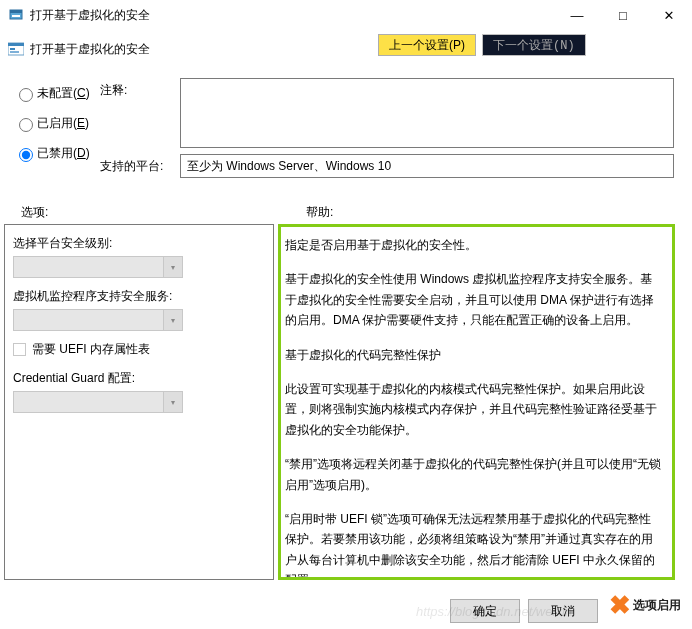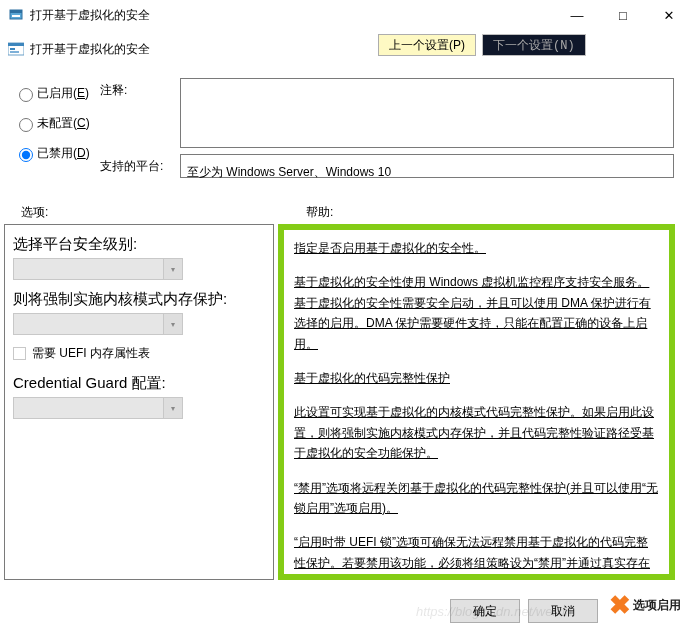--- a/index.html
+++ b/index.html
@@ -56,21 +56,21 @@
   .nav-buttons {
     position: absolute;
     left: 370px;
     top: 0;
     display: flex;
     gap: 6px;
   }
   .btn {
     min-width: 90px;
     height: 22px;
-    background: #fef9c3;
+    background: #fde047;
     border: 1px solid #adadad;
     font-family: inherit;
     font-size: 12px;
     cursor: default;
     display: inline-flex;
     align-items: center;
     justify-content: center;
     padding: 0 10px;
     box-sizing: border-box;
   }
@@ -121,21 +121,21 @@
     position: absolute;
     left: 100px; top: 158px;
     font-size: 12px;
   }
   .platform-box {
     position: absolute;
     left: 180px; top: 154px;
     width: 494px; height: 24px;
     border: 1px solid #7a7a7a;
     box-sizing: border-box;
-    padding: 9px 6px;
+    padding: 3px 6px;
     font-size: 12px;
   }
 
   .section-label {
     position: absolute;
     font-size: 12px;
   }
   .options-label { left: 4px; top: 204px; margin-left: 17px; }
   .help-label-pos { left: 306px; top: 204px; }
 
@@ -143,21 +143,21 @@
     position: absolute;
     left: 4px; top: 224px;
     width: 270px; height: 356px;
     border: 1px solid #7a7a7a;
     box-sizing: border-box;
     padding: 10px 8px;
     overflow: hidden;
   }
   .opt-row {
     margin-bottom: 4px;
-    font-size: 15px;
+    font-size: 12px;
   }
   .combo {
     width: 170px; height: 22px;
     display: flex;
     margin-bottom: 10px;
   }
   .combo .combo-body {
     flex:1;
     background: #e6e6e6;
     border: 1px solid #c8c8c8;
@@ -181,27 +181,26 @@
     border: 1px solid #c8c8c8;
     margin-right: 6px;
     box-sizing: border-box;
     background: #fff;
   }
 
   .help-panel {
     position: absolute;
     left: 278px; top: 224px;
     width: 397px; height: 356px;
-    border: 6px solid #84cc16;
-    box-sizing: border-box;
-    padding: 8px 10px 4px 10px;
+    border: 3px solid #84cc16;
+    box-sizing: border-box;
+    padding: 8px 10px 4px 4px;
     overflow-y: scroll;
     font-size: 12px;
     line-height: 1.7;
-    text-decoration: underline;
   }
   .help-panel p {
     margin: 0 0 14px 0;
     word-break: break-word;
   }
 
   
   .footer {
     position: absolute;
     left: 0; right: 0; bottom: 6px;
@@ -285,25 +284,25 @@
       </button>
     <button class="btn disabled" disabled="">
         <span>下一个设置(N)</span>
       </button>
   </div>
 </div>
 
 <div class="radio-group">
   <div class="radio-option">
     <input type="radio" name="state" style="">
-    <label><span>已启用(</span><span class="ul">E</span><span>)</span></label>
+    <label><span>未配置(</span><span class="ul">C</span><span>)</span></label>
   </div>
   <div class="radio-option">
     <input type="radio" name="state" style="">
-    <label><span>未配置(</span><span class="ul">C</span><span>)</span></label>
+    <label><span>已启用(</span><span class="ul">E</span><span>)</span></label>
   </div>
   <div class="radio-option">
     <input type="radio" name="state" checked="" style="">
     <label><span>已禁用(</span><span class="ul">D</span><span>)</span></label>
   </div>
 </div>
 
 <div class="comment-label">注释:</div>
 <div class="comment-box"></div>
 
@@ -313,21 +312,21 @@
 <div class="section-label options-label">选项:</div>
 <div class="section-label help-label-pos">帮助:</div>
 
 <div class="options-panel">
   <div class="opt-row">选择平台安全级别:</div>
   <div class="combo">
     <div class="combo-body"></div>
     <div class="combo-arrow">▾</div>
   </div>
 
-  <div class="opt-row">则将强制实施内核模式内存保护:</div>
+  <div class="opt-row">虚拟机监控程序支持安全服务:</div>
   <div class="combo">
     <div class="combo-body"></div>
     <div class="combo-arrow">▾</div>
   </div>
 
   <div class="chk-row">
     <span class="chk"></span>
     <span>需要 UEFI 内存属性表</span>
   </div>
 

